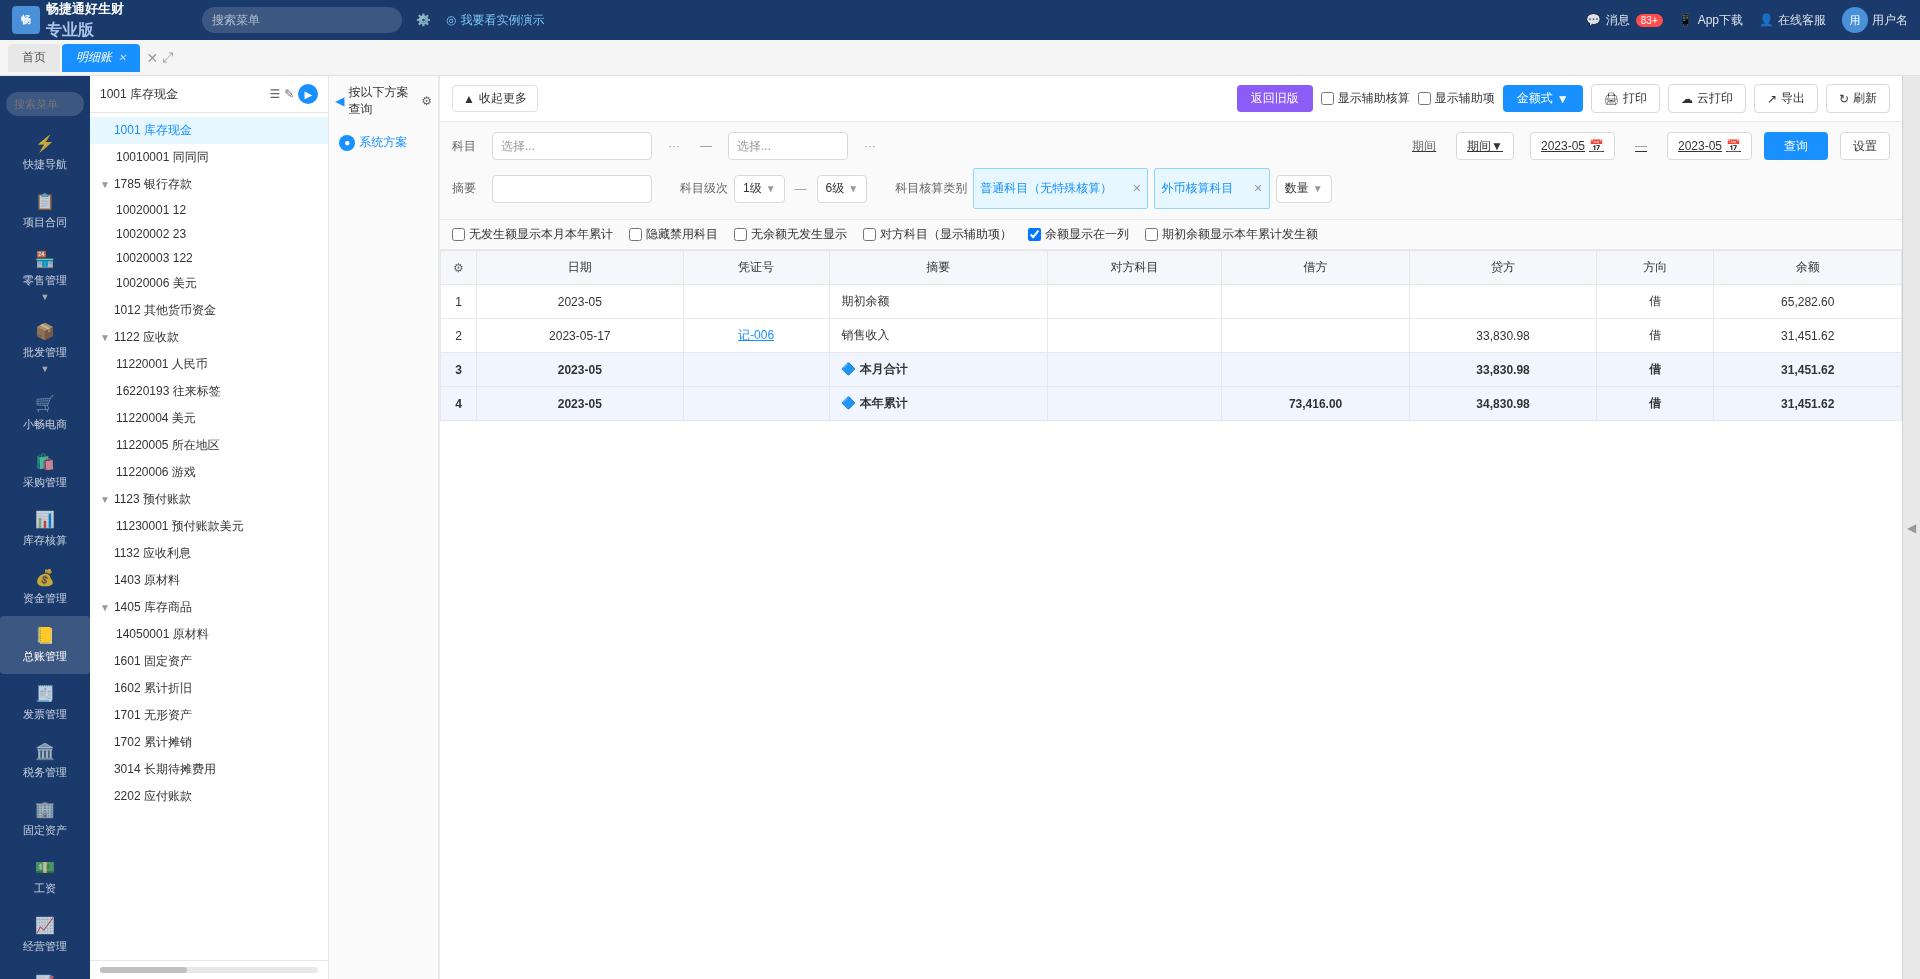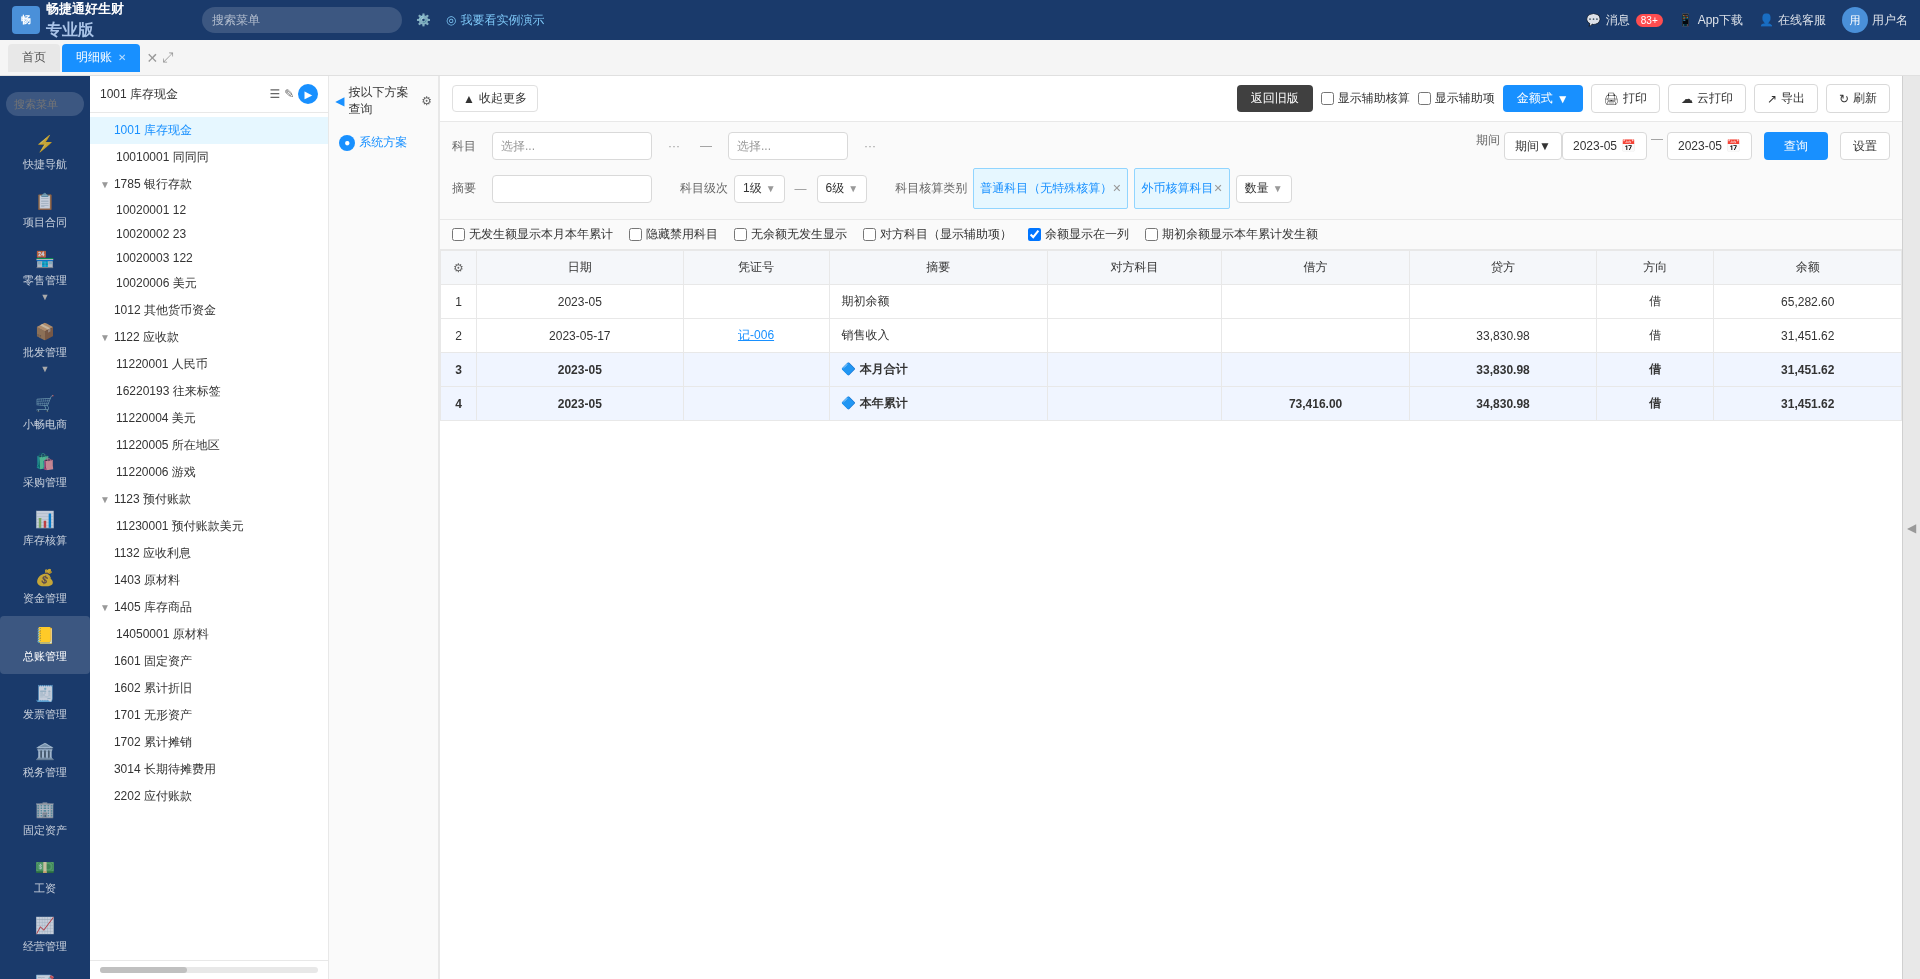--- a/index.html
+++ b/index.html
@@ -15,21 +15,21 @@
     .top-bar .search-bar input::placeholder { color: rgba(255,255,255,0.6); }
     .top-bar .demo-link { color: #7ec8f7; font-size: 12px; cursor: pointer; display: flex; align-items: center; gap: 4px; }
     .top-bar .right-actions { display: flex; align-items: center; gap: 16px; margin-left: auto; }
     .top-bar .right-action { color: rgba(255,255,255,0.85); font-size: 12px; cursor: pointer; display: flex; align-items: center; gap: 4px; }
     .top-bar .badge { background: #ff4d4f; color: #fff; border-radius: 8px; padding: 1px 5px; font-size: 10px; margin-left: 2px; }
     .top-bar .user-avatar { width: 26px; height: 26px; background: #4a90d9; border-radius: 50%; display: flex; align-items: center; justify-content: center; font-size: 11px; color: #fff; }
 
     
     .tab-bar { display: flex; align-items: center; height: 36px; background: #f5f5f5; border-bottom: 1px solid #e0e0e0; padding: 0 8px; gap: 2px; }
     .tab { display: flex; align-items: center; gap: 6px; padding: 0 14px; height: 28px; border-radius: 4px 4px 0 0; cursor: pointer; font-size: 12px; color: #555; background: #e8e8e8; }
-    .tab.active { background: #1890ff; color: #fff; }
+    .tab.active { background: #1890ff; color: #fff; font-style: italic; }
     .tab .close-btn { font-size: 10px; cursor: pointer; color: inherit; opacity: 0.7; }
     .tab-close-all { margin-left: 4px; cursor: pointer; color: #999; font-size: 14px; }
     .tab-expand { cursor: pointer; color: #999; font-size: 14px; margin-left: 2px; }
 
     
     .main-layout { display: flex; height: calc(979px - 40px - 36px); }
 
     
     .sidebar { width: 90px; background: #1a3a6b; color: #fff; display: flex; flex-direction: column; align-items: center; padding-top: 8px; overflow-y: auto; }
     .sidebar-item { display: flex; flex-direction: column; align-items: center; padding: 10px 4px; cursor: pointer; width: 100%; text-align: center; font-size: 11px; color: rgba(255,255,255,0.75); gap: 4px; border-radius: 4px; }
@@ -50,41 +50,41 @@
     .tree-item .indent { display: inline-block; width: 16px; }
     .left-panel-footer { border-top: 1px solid #e8e8e8; padding: 4px; }
 
     
     .content-area { flex: 1; display: flex; flex-direction: column; overflow: hidden; background: #fff; }
 
     
     .toolbar { display: flex; align-items: center; padding: 8px 12px; border-bottom: 1px solid #e8e8e8; gap: 8px; flex-wrap: wrap; }
     .toolbar .expand-btn { border: 1px solid #e0e0e0; border-radius: 4px; padding: 4px 10px; font-size: 12px; cursor: pointer; background: #fff; color: #333; display: flex; align-items: center; gap: 4px; }
     .toolbar-right { display: flex; align-items: center; gap: 8px; margin-left: auto; }
-    .btn-primary { background: #404040; color: #fff; border: none; border-radius: 4px; padding: 5px 14px; font-size: 12px; cursor: pointer; }
+    .btn-primary { background: #8b5cf6; color: #fff; border: none; border-radius: 4px; padding: 5px 14px; font-size: 12px; cursor: pointer; }
     .btn-default { background: #fff; color: #333; border: 1px solid #d9d9d9; border-radius: 4px; padding: 5px 12px; font-size: 12px; cursor: pointer; display: flex; align-items: center; gap: 4px; }
     .btn-dropdown { background: #1890ff; color: #fff; border: none; border-radius: 4px; padding: 5px 14px; font-size: 12px; cursor: pointer; display: flex; align-items: center; gap: 4px; }
     .checkbox-group { display: flex; align-items: center; gap: 4px; font-size: 12px; color: #333; }
     .checkbox-group input { cursor: pointer; }
 
     
     .filter-area { padding: 10px 12px; border-bottom: 1px solid #e8e8e8; background: #fafafa; }
     .filter-row { display: flex; align-items: center; gap: 12px; margin-bottom: 8px; }
     .filter-row:last-child { margin-bottom: 0; }
     .filter-label { font-size: 12px; color: #666; min-width: 28px; }
     .filter-input { height: 28px; border: 1px solid #d9d9d9; border-radius: 4px; padding: 0 8px; font-size: 12px; background: #fff; min-width: 120px; display: flex; align-items: center; color: #999; }
     .filter-dots { color: #999; margin: 0 4px; }
     .filter-select { height: 28px; border: 1px solid #d9d9d9; border-radius: 4px; padding: 0 8px; font-size: 12px; background: #fff; display: flex; align-items: center; gap: 4px; cursor: pointer; }
     .filter-select .arrow { color: #999; font-size: 10px; }
     .dash { color: #999; margin: 0 4px; }
-    .period-select { display: flex; align-items: flex-start; gap: 0; }
+    .period-select { display: flex; align-items: center; gap: 16px; text-decoration: underline; }
     .period-btn { height: 28px; border: 1px solid #d9d9d9; border-radius: 4px; padding: 0 10px; font-size: 12px; background: #fff; cursor: pointer; display: flex; align-items: center; gap: 4px; }
     .query-btn { height: 28px; background: #1890ff; color: #fff; border: none; border-radius: 4px; padding: 0 20px; font-size: 12px; cursor: pointer; }
     .setting-btn { height: 28px; background: #fff; color: #333; border: 1px solid #d9d9d9; border-radius: 4px; padding: 0 12px; font-size: 12px; cursor: pointer; }
-    .filter-tag { display: inline-flex; align-items: center; gap: 0; background: #e6f7ff; border: 1px solid #91d5ff; border-radius: 2px; padding: 11px 6px; font-size: 12px; color: #1890ff; }
+    .filter-tag { display: inline-flex; align-items: center; gap: 20px; background: #e6f7ff; border: 1px solid #91d5ff; border-radius: 2px; padding: 11px 6px; font-size: 12px; color: #1890ff; }
     .filter-tag .x { cursor: pointer; color: #999; font-size: 11px; }
     .filter-checkbox-row { display: flex; align-items: center; gap: 16px; padding: 6px 12px; border-bottom: 1px solid #e8e8e8; background: #fafafa; }
     .filter-checkbox { display: flex; align-items: center; gap: 4px; font-size: 12px; color: #333; cursor: pointer; }
     .filter-checkbox input { cursor: pointer; }
 
     
     .table-wrapper { flex: 1; overflow: auto; }
     table { width: 100%; border-collapse: collapse; font-size: 12px; }
     table thead tr { background: #f5f7fa; }
     table thead th { padding: 8px 12px; text-align: center; border: 1px solid #e8e8e8; font-weight: 500; color: #333; white-space: nowrap; }

